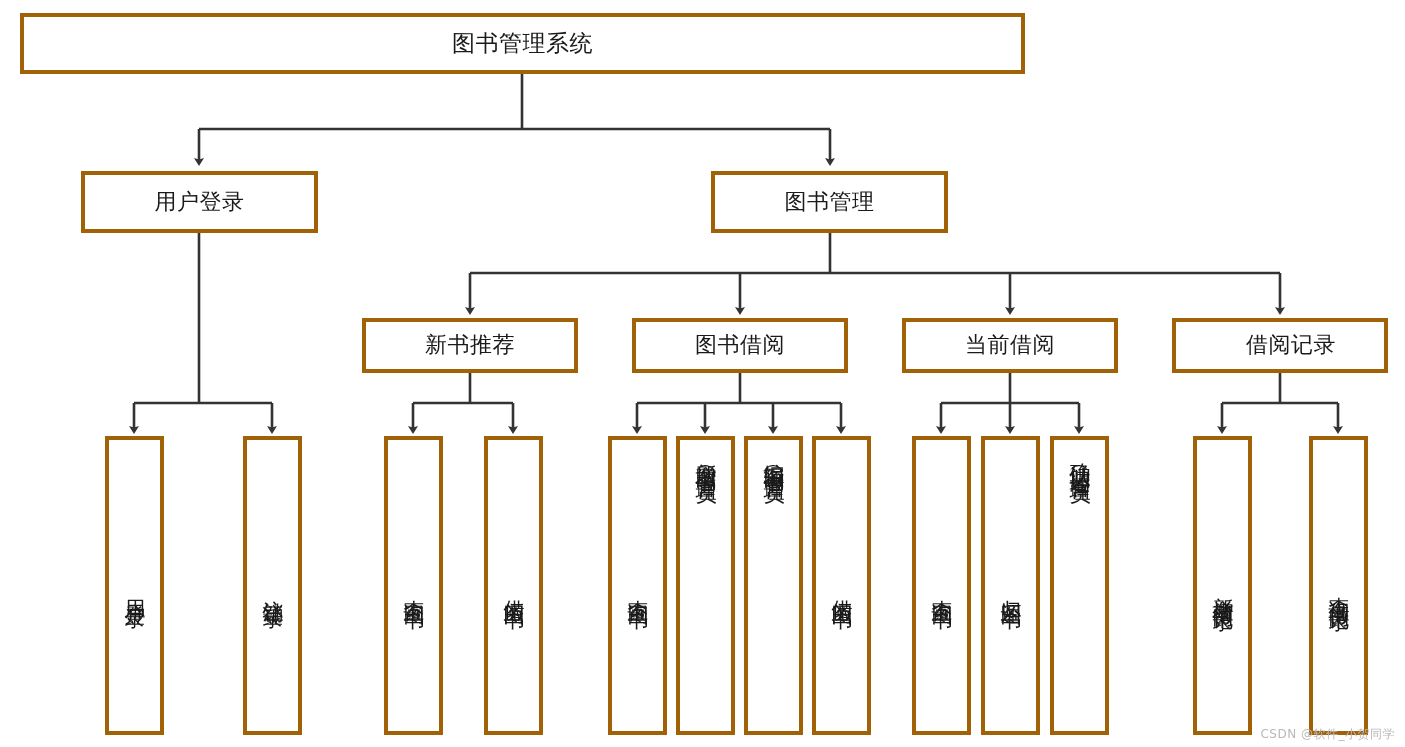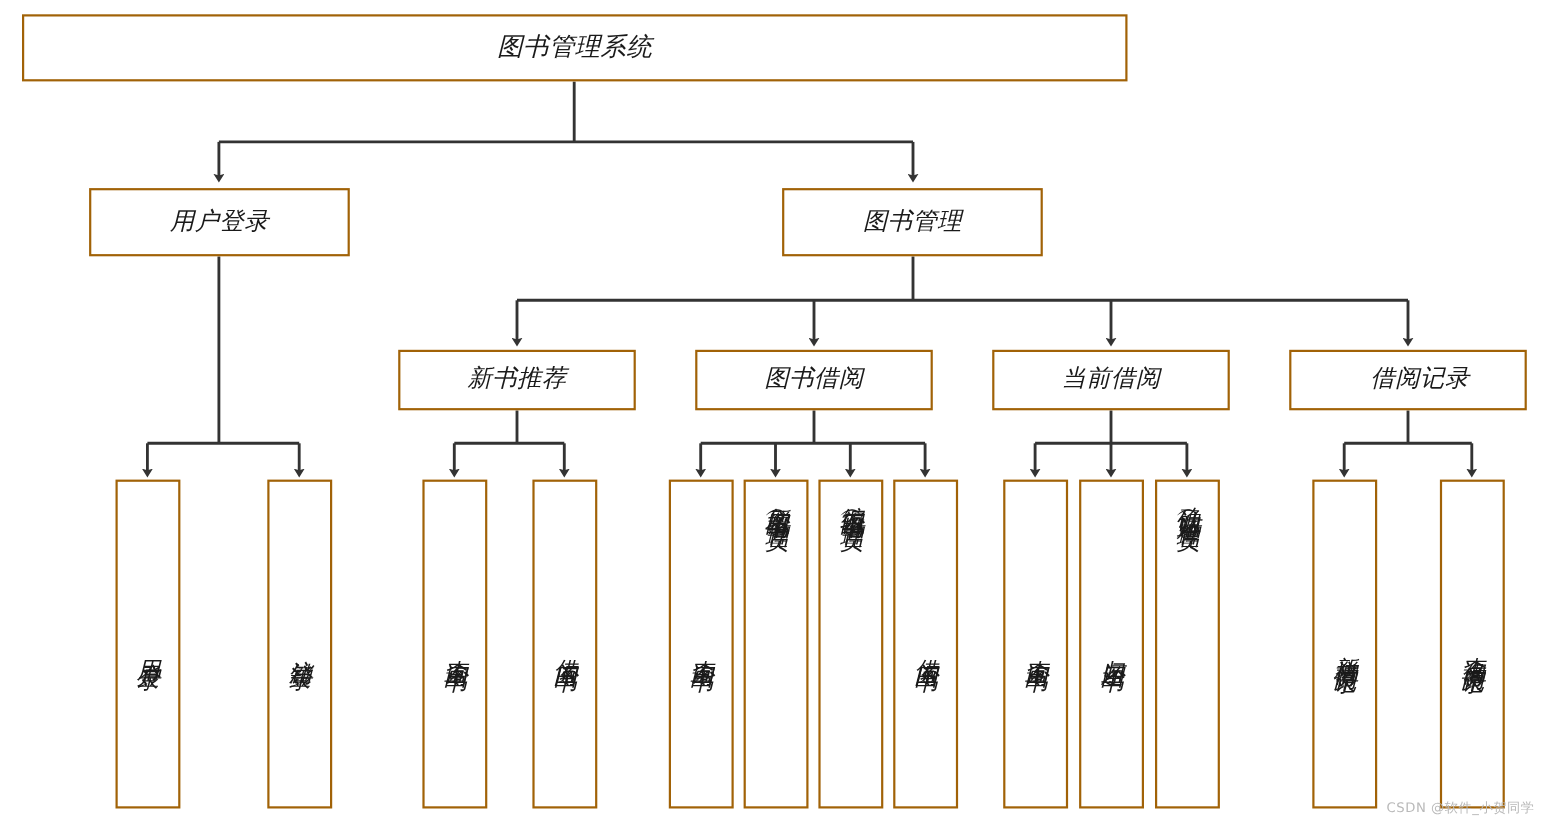--- a/index.html
+++ b/index.html
@@ -23,27 +23,26 @@
     left: 0;
     top: 0;
     width: 1405px;
     height: 747px;
     pointer-events: none;
   }
   .node {
     position: absolute;
     box-sizing: border-box;
     background: #ffffff;
-    border: 2px solid #a16207;
+    border: 4px solid #a16207;
     display: flex;
     align-items: center;
     justify-content: center;
     color: #1a1a1a;
     z-index: 2;
-    font-style: italic;
   }
   .node .label {
     display: block;
     text-align: center;
     line-height: 1.22;
     letter-spacing: 0.5px;
   }
   
   .node.horiz .label {
     writing-mode: horizontal-tb;

